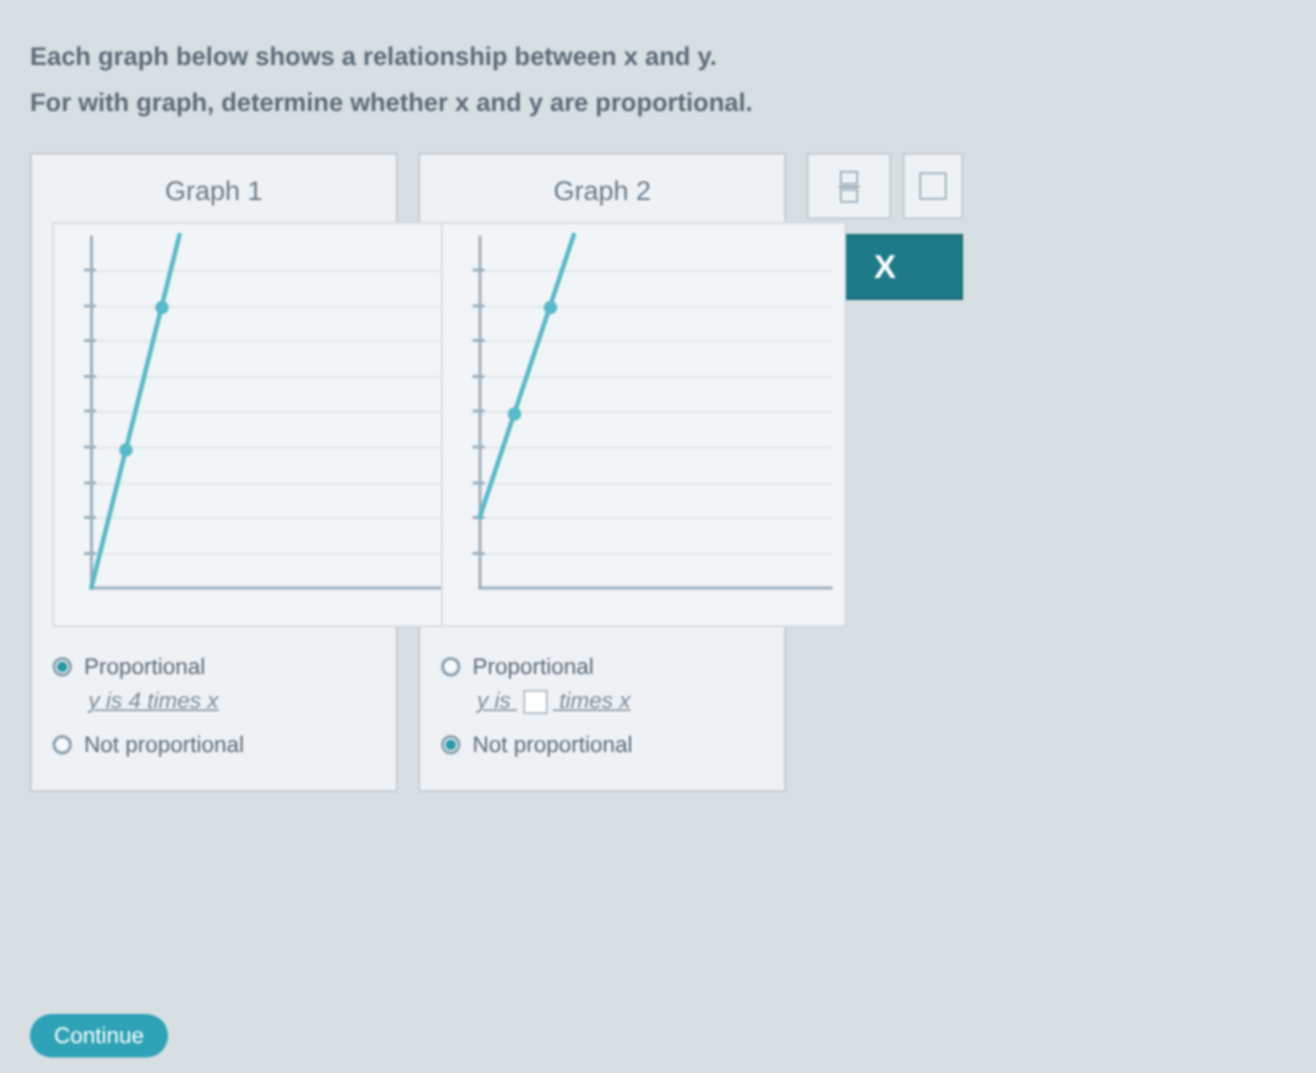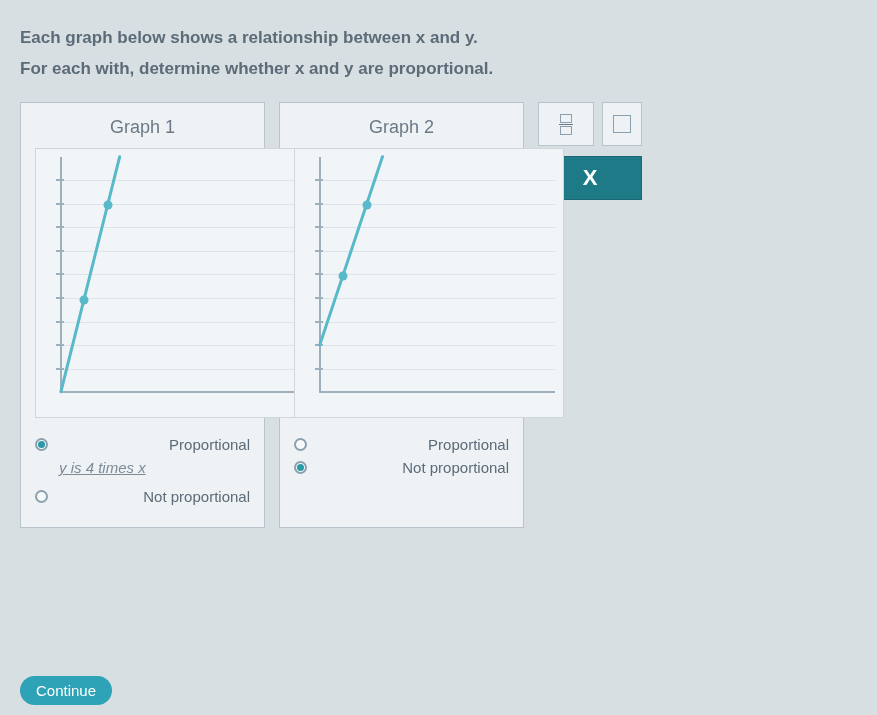--- a/index.html
+++ b/index.html
@@ -33,21 +33,21 @@
   }
   .axis-y { position:absolute; left:24px; top:8px; bottom:24px; width:2px; background:#9db0bd; }
   .axis-x { position:absolute; left:24px; right:8px; bottom:24px; height:2px; background:#9db0bd; }
   .ticks-y { position:absolute; left:20px; top:8px; bottom:24px; width:8px; }
   .ticks-y span { position:absolute; left:0; width:8px; height:2px; background:#9db0bd; }
   .hgrid { position:absolute; left:24px; right:8px; top:8px; bottom:24px; }
   .hgrid span { position:absolute; left:0; right:0; height:1px; background:#dde4ea; }
   .chart-line { position:absolute; width:2.5px; background:#57b9c9; transform-origin: bottom center; border-radius:1px; }
   .chart-pt { position:absolute; width:9px; height:9px; border-radius:50%; background:#57b9c9; transform:translate(-50%,-50%); }
   .options { margin-top: 18px; font-size: 15px; }
-  .opt { display:flex; align-items:center; gap:8px; margin: 6px 0; justify-content: space-between; }
+  .opt { display:flex; align-items:center; gap:8px; margin: 6px 0; }
   .radio {
     width:13px; height:13px; border-radius:50%;
     border:2px solid #8aa0ae; background:#f6f8fa;
     display:inline-flex; align-items:center; justify-content:center;
   }
   .radio.sel::after { content:""; width:7px; height:7px; border-radius:50%; background:#2a9aa8; }
   .sub { margin: 6px 0 12px 24px; font-style: italic; color:#7d8b97;text-decoration:underline; }
   .blank { display:inline-block; width:16px; height:16px; border:1px solid #9eb0bc; background:#fdfefe; vertical-align:middle; margin: 0 4px; }
   .side { display:flex; flex-direction:column; gap:10px; }
   .tool {
@@ -63,21 +63,21 @@
     position:absolute; left:20px; bottom:10px;
     background:#2ea2b6; color:#fff; border:none; border-radius:16px;
     padding:6px 16px; font-size:15px; filter: blur(0.4px);
   }
 </style>
 </head>
 <body>
 
 <div class="instructions">
   <p>Each graph below shows a relationship between x and y.</p>
-  <p>For each with, determine whether x and y are proportional.</p>
+  <p>For with graph, determine whether x and y are proportional.</p>
 </div>
 
 <div class="row">
 
   <div class="graph-box">
     <div class="graph-title">Graph 1</div>
     <div class="plot">
       <div class="hgrid" id="hg1">
           <span style="bottom: 10%;"></span>
           <span style="bottom: 20%;"></span>
@@ -152,20 +152,23 @@
       <div id="line2" class="chart-line" style="left: 22.75px; bottom: 71.6px; height: 200.699px; transform: rotate(18.4349deg);"></div>
       <div id="g2pts"></div>
     <div class="chart-pt" style="left: 47.8px; top: 127px;"></div>
         <div class="chart-pt" style="left: 71.6px; top: 55.6px;"></div>
       </div>
     <div class="options">
       <div class="opt">
         <span class="radio"></span>
         <span>Proportional</span>
       </div>
+      <div class="sub">
+        <span>y is </span><span class="blank"></span><span> times x</span>
+      </div>
       <div class="opt">
         <span class="radio sel"></span>
         <span>Not proportional</span>
       </div>
     </div>
   </div>
 
   <div class="side">
     <div style="display:flex; gap:8px;">
       <div class="tool">

